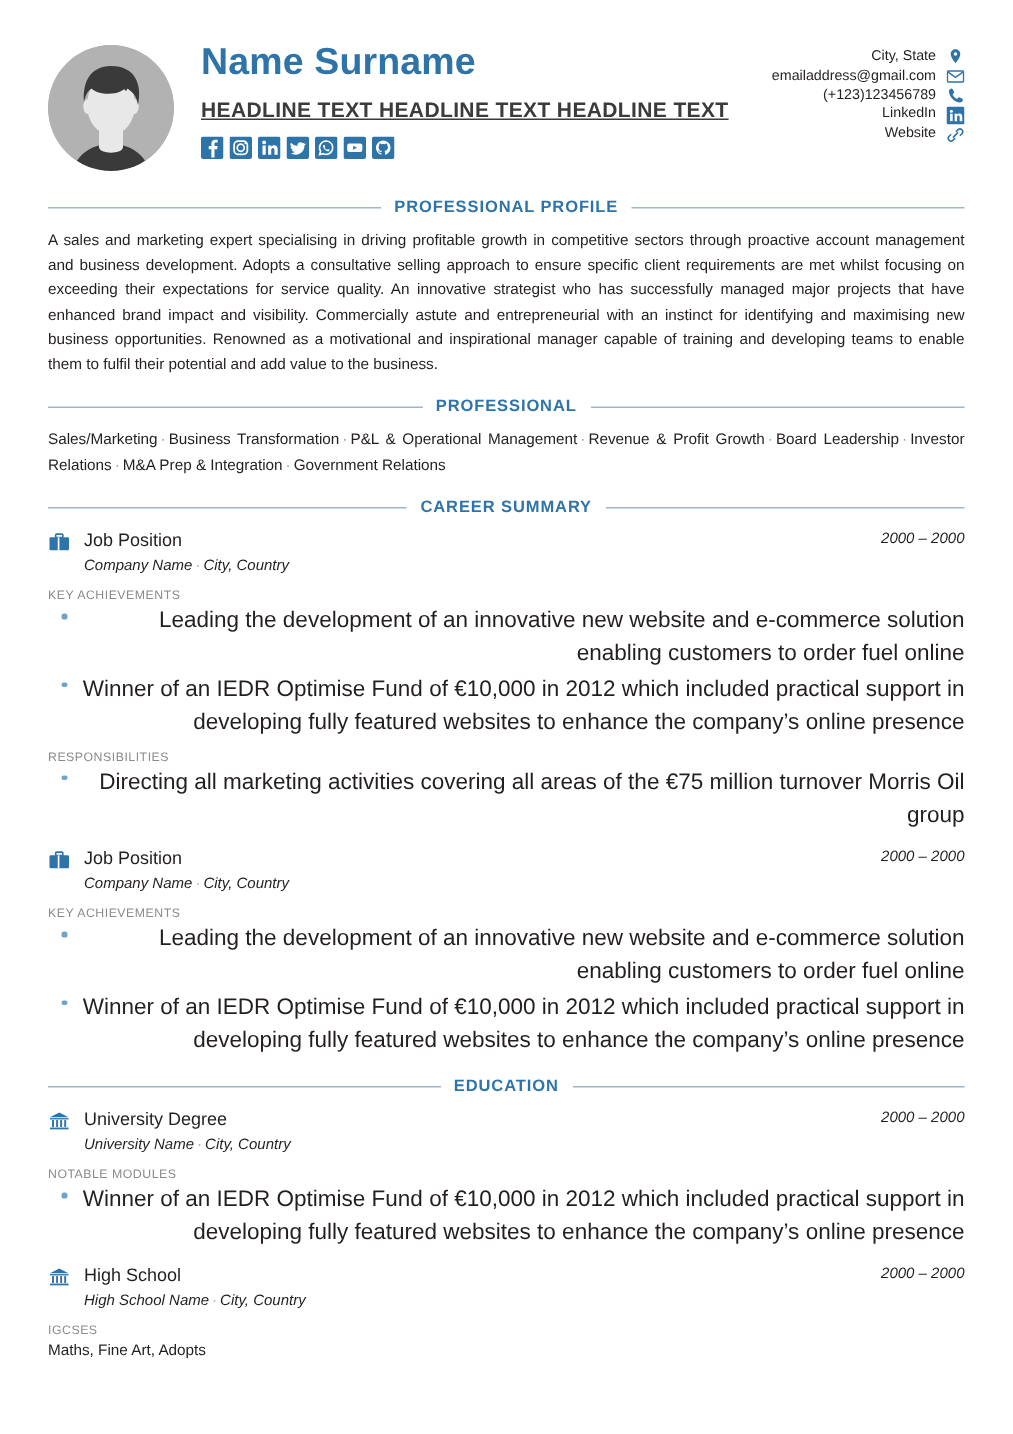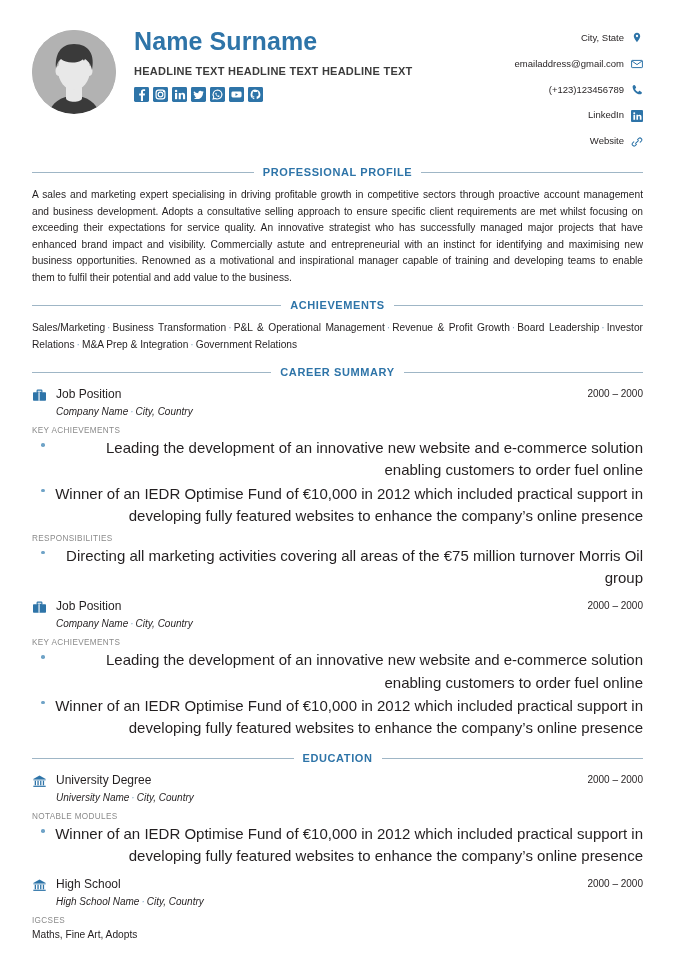--- a/index.html
+++ b/index.html
@@ -49,41 +49,42 @@
   }
   .name {
     font-size: 25px;
     font-weight: bold;
     color: #2e74a8;
     letter-spacing: 0.1px;
     line-height: 1.1;
     margin: 0 0 9px 0;
   }
   .headline {
-    font-size: 11px;
+    font-size: 14px;
     font-weight: bold;
     color: #3b3b3b;
     letter-spacing: 0.25px;
     margin: 0 0 10px 0;
+    text-decoration: underline;
   }
   .socials {
     display: flex;
     gap: 4px;
   }
   .social-icon {
     width: 15px;
     height: 15px;
     display: block;
   }
   .contact {
     flex: 0 0 auto;
     padding-top: 6px;
     display: flex;
     flex-direction: column;
-    gap: 13px;
+    gap: 0;
     align-items: flex-end;
   }
   .contact-row {
     display: flex;
     align-items: center;
     justify-content: flex-end;
     gap: 7px;
     font-size: 9.5px;
     color: #231f20;
     line-height: 1.35;
@@ -169,20 +170,21 @@
     margin-top: 1px;
     margin-left: 24px;
   }
   .entry-dates {
     flex: 0 0 auto;
     font-size: 10px;
     color: #231f20;
     padding-left: 10px;
     white-space: nowrap;
     margin-top: 1px;
+    font-style: italic;
   }
   .sublabel {
     font-size: 8.2px;
     letter-spacing: 0.35px;
     color: #8a8a8a;
     margin: 7px 0 2px 0;
     text-transform: uppercase;
   }
   ul.bullets {
     list-style: none;
@@ -355,21 +357,21 @@
       <span class="rule"></span>
       <span class="stitle">PROFESSIONAL PROFILE</span>
       <span class="rule"></span>
     </div>
     <p class="para">A sales and marketing expert specialising in driving profitable growth in competitive sectors through proactive account management and business development. Adopts a consultative selling approach to ensure specific client requirements are met whilst focusing on exceeding their expectations for service quality. An innovative strategist who has successfully managed major projects that have enhanced brand impact and visibility. Commercially astute and entrepreneurial with an instinct for identifying and maximising new business opportunities. Renowned as a motivational and inspirational manager capable of training and developing teams to enable them to fulfil their potential and add value to the business.</p>
   </div>
 
   <div class="section">
     <div class="section-head">
       <span class="rule"></span>
-      <span class="stitle">ACHIEVEMENTS</span>
+      <span class="stitle">PROFESSIONAL</span>
       <span class="rule"></span>
     </div>
     <p class="comp-line" id="competency-list"><span>Sales/Marketing</span><span class="dot-sep">·</span><span>Business Transformation</span><span class="dot-sep">·</span><span>P&amp;L &amp; Operational Management</span><span class="dot-sep">·</span><span>Revenue &amp; Profit Growth</span><span class="dot-sep">·</span><span>Board Leadership</span><span class="dot-sep">·</span><span>Investor Relations</span><span class="dot-sep">·</span><span>M&amp;A Prep &amp; Integration</span><span class="dot-sep">·</span><span>Government Relations</span></p>
   </div>
 
   <div class="section">
     <div class="section-head">
       <span class="rule"></span>
       <span class="stitle">CAREER SUMMARY</span>
       <span class="rule"></span>

